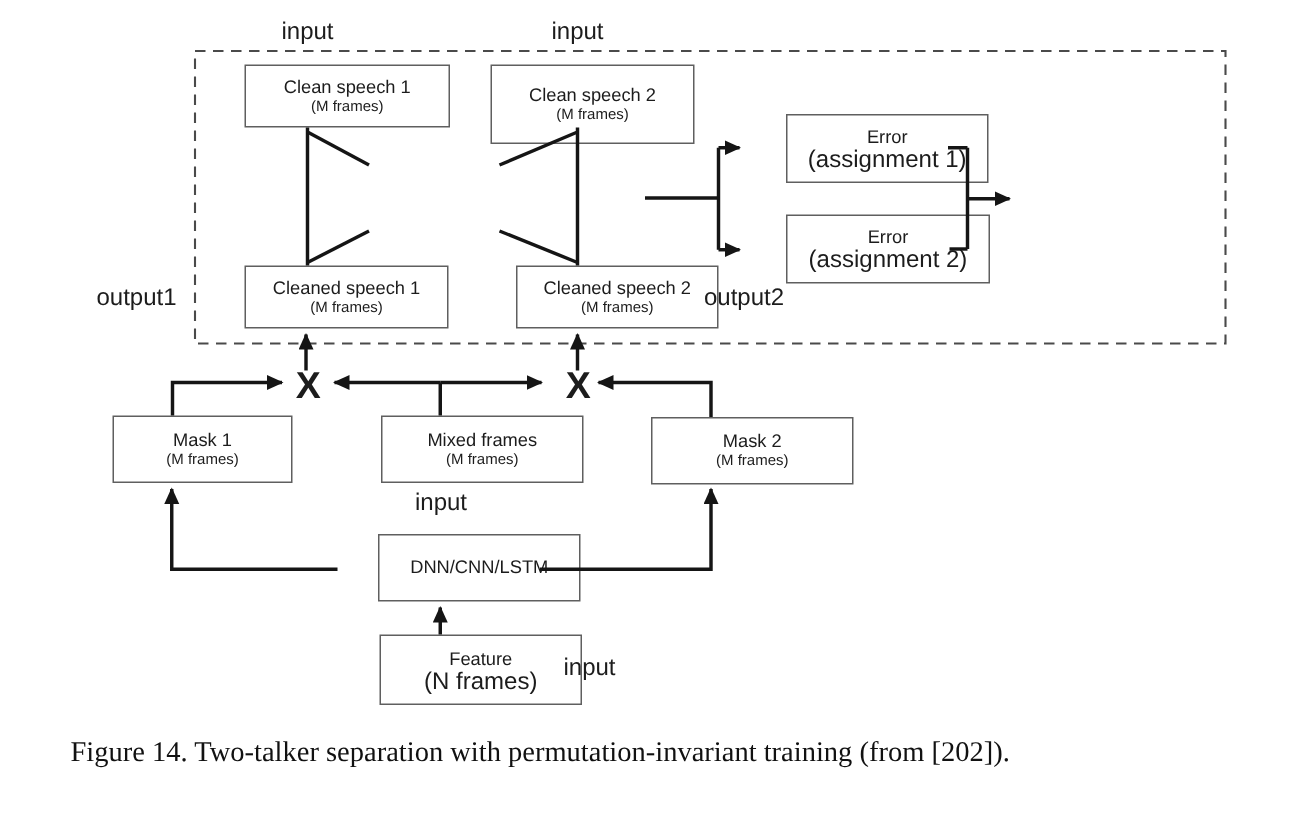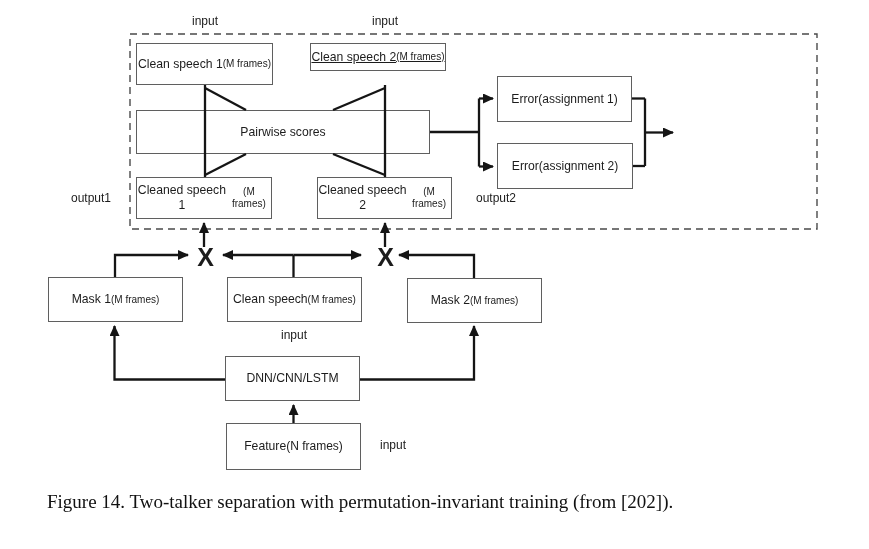--- a/index.html
+++ b/index.html
@@ -3,46 +3,46 @@
 <meta charset="utf-8">
 <style>
   html,body{margin:0;padding:0;background:#fff;}
   .screen{
     position:relative;width:869px;height:549px;background:#ffffff;
     font-family:"Liberation Sans",sans-serif;color:#1c1c1c;overflow:hidden;
   }
   svg.wires{position:absolute;left:0;top:0;z-index:2;pointer-events:none;}
   .box{
     position:absolute;z-index:1;background:#fff;border:1.4px solid #5f5f5f;
-    display:flex;flex-direction:row;align-items:center;justify-content:center;
-    text-align:center;box-sizing:border-box;
+    display:flex;flex-direction:column;align-items:center;justify-content:center;
+    text-align:center;box-sizing:border-box;margin-left:27px;
   }
   .box .t{font-size:12.2px;line-height:15px;}
   .box .s{font-size:10px;line-height:12px;}
-  .box .s-big{font-size:12px;line-height:15px;}
-  .lbl{position:absolute;z-index:3;font-size:12px;line-height:13px;white-space:nowrap;}
+  .box .s-big{font-size:16px;line-height:15px;}
+  .lbl{position:absolute;z-index:3;font-size:16px;line-height:13px;white-space:nowrap;}
   .lbl.center{transform:translateX(-50%);}
   .xop{
     position:absolute;z-index:3;font-size:25px;font-weight:700;line-height:24px;
     transform:translateX(-50%);letter-spacing:-1px;
   }
   .caption{
     position:absolute;z-index:3;left:47px;top:491px;
     font-family:"Liberation Serif",serif;font-size:19px;color:#111;white-space:nowrap;
   }
   
   #b-clean1   {left:136px;top:43px;width:137px;height:42px;}
-  #b-clean2   {left:310px;top:43px;width:136px;height:28px;text-decoration:underline;}
+  #b-clean2   {left:300px;top:43px;width:136px;height:53px;}
   #b-pairwise {left:136px;top:110px;width:294px;height:44px;}
   #b-cleaned1 {left:136px;top:177px;width:136px;height:42px;}
   #b-cleaned2 {left:317px;top:177px;width:135px;height:42px;}
   #b-error1   {left:497px;top:76px;width:135px;height:46px;}
   #b-error2   {left:497px;top:143px;width:136px;height:46px;}
   #b-minerr   {left:677px;top:111px;width:135px;height:42px;}
-  #b-mask1    {left:48px;top:277px;width:135px;height:45px;}
+  #b-mask1    {left:48px;top:277px;width:120px;height:45px;}
   #b-mixed    {left:227px;top:277px;width:135px;height:45px;}
   #b-mask2    {left:407px;top:278px;width:135px;height:45px;}
   #b-dnn      {left:225px;top:356px;width:135px;height:45px;}
   #b-feature  {left:226px;top:423px;width:135px;height:47px;}
   
   #l-input1{left:205px;top:15px;}
   #l-input2{left:385px;top:15px;}
   #l-output1{left:91px;top:192px;}
   #l-output2{left:496px;top:192px;}
   #l-inputmix{left:294px;top:329px;}
@@ -113,23 +113,20 @@
   </svg>
 
   <div class="box" id="b-clean1">
     <div class="t">Clean speech 1</div>
     <div class="s">(M frames)</div>
   </div>
   <div class="box" id="b-clean2">
     <div class="t">Clean speech 2</div>
     <div class="s">(M frames)</div>
   </div>
-  <div class="box" id="b-pairwise">
-    <div class="t">Pairwise scores</div>
-  </div>
   <div class="box" id="b-cleaned1">
     <div class="t">Cleaned speech 1</div>
     <div class="s">(M frames)</div>
   </div>
   <div class="box" id="b-cleaned2">
     <div class="t">Cleaned speech 2</div>
     <div class="s">(M frames)</div>
   </div>
   <div class="box" id="b-error1">
     <div class="t">Error</div>
@@ -137,21 +134,21 @@
   </div>
   <div class="box" id="b-error2">
     <div class="t">Error</div>
     <div class="s-big">(assignment 2)</div>
   </div>
   <div class="box" id="b-mask1">
     <div class="t">Mask 1</div>
     <div class="s">(M frames)</div>
   </div>
   <div class="box" id="b-mixed">
-    <div class="t">Clean speech</div>
+    <div class="t">Mixed frames</div>
     <div class="s">(M frames)</div>
   </div>
   <div class="box" id="b-mask2">
     <div class="t">Mask 2</div>
     <div class="s">(M frames)</div>
   </div>
   <div class="box" id="b-dnn">
     <div class="t">DNN/CNN/LSTM</div>
   </div>
   <div class="box" id="b-feature">

